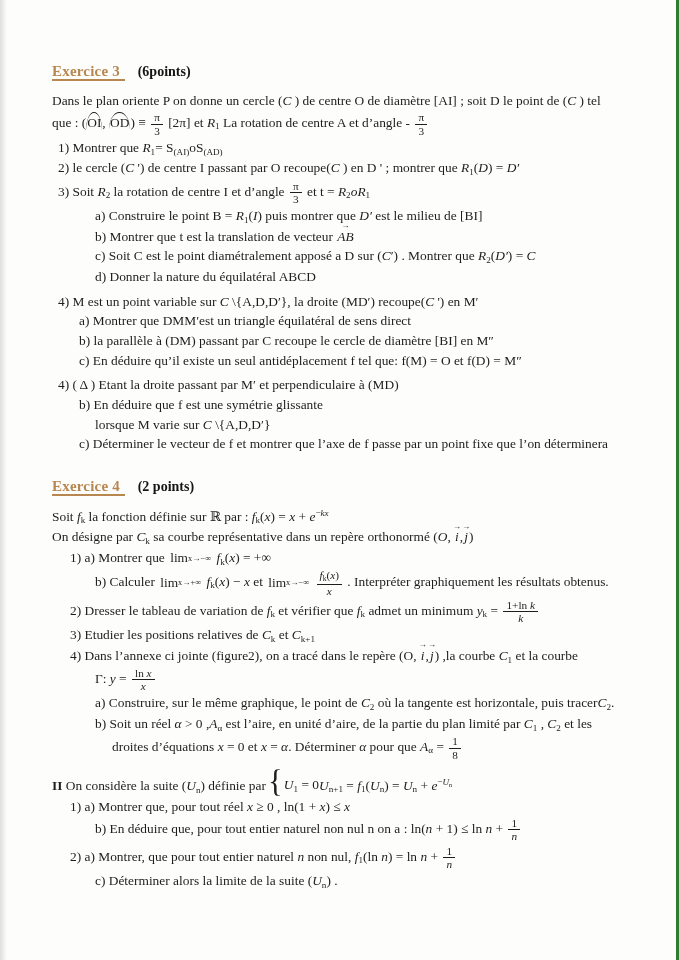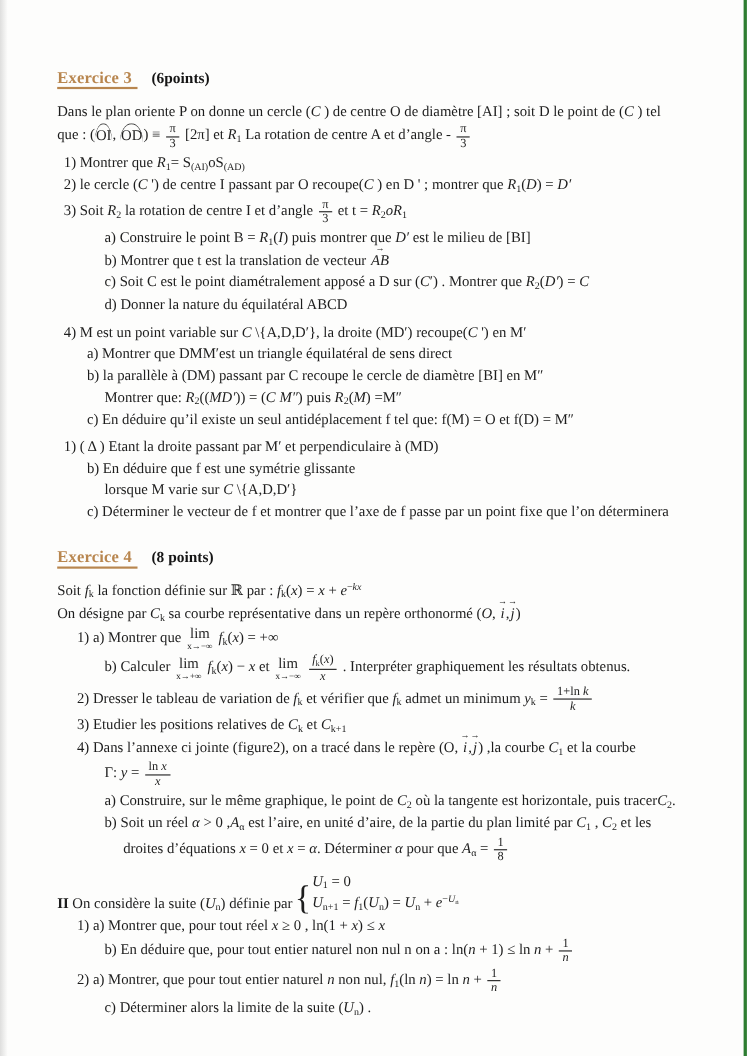--- a/index.html
+++ b/index.html
@@ -29,32 +29,32 @@
   .gapL{margin-top:24px}
   
   .it{font-style:italic}
   .bd{font-weight:700}
   .sub{font-size:.68em;vertical-align:-.28em}
   .sup{font-size:.68em;vertical-align:.5em}
   .frac{display:inline-flex;flex-direction:column;align-items:center;
     vertical-align:middle;line-height:1.08;font-size:.84em;margin:0 2px}
   .fnum{border-bottom:1px solid currentColor;padding:0 3px}
   .fden{padding:0 3px}
-  .lim{display:inline-flex;flex-direction:column;align-items:center;
+  .lim{display:inline-flex;align-items:center;
     vertical-align:middle;line-height:1;margin:0 2px}
   .limbase{line-height:1.05}
   .limunder{font-size:.62em;margin-top:1px}
   .vec{position:relative;display:inline-block;font-style:italic;padding:0 1px}
   .vec::before{content:'→';position:absolute;top:-.78em;left:50%;transform:translateX(-50%);
     font-size:.62em;font-style:normal}
   .arc{display:inline-block;padding:1px 1px 0;
     border-top:1.4px solid currentColor;border-radius:55% 55% 0 0/100% 100% 0 0}
   .sysline{display:flex;align-items:flex-end;flex-wrap:nowrap}
   .brace{font-size:31px;font-weight:400;line-height:.9;margin:0 1px 0 2px}
-  .sysstack{display:inline-flex;flex-direction:column}
+  .sysstack{display:inline-flex;flex-direction:row}
   .sysstack>span{line-height:1.35}
 </style>
 </head>
 <body>
 
 <div class="page">
   <div class="edge"></div>
 
   <h2 class="exh">
     <span class="ext">Exercice 3</span>
@@ -76,30 +76,29 @@
         <span class="fnum">π</span>
         <span class="fden">3</span>
       </span> et t =  <span class="it">R</span><span class="sub">2</span><span class="it">o</span><span class="it">R</span><span class="sub">1</span></p>
   <p class="ln i3">a)   Construire le point B = <span class="it">R</span><span class="sub">1</span>(<span class="it">I</span>) puis montrer que <span class="it">D′</span> est le milieu de  [BI]</p>
   <p class="ln i3">b)   Montrer que t est la translation de vecteur <span class="vec">AB</span></p>
   <p class="ln i3">c)   Soit C est le point diamétralement apposé a D sur (<span class="it">C</span>′) . Montrer que <span class="it">R</span><span class="sub">2</span>(<span class="it">D′</span>) = <span class="it">C</span></p>
   <p class="ln i3">d)   Donner la nature du équilatéral ABCD</p>
   <p class="ln i1 gapS">4) M est un point variable sur <span class="it">C</span> \{A,D,D′},  la droite (MD′)  recoupe(<span class="it">C</span> ') en M′</p>
   <p class="ln i2">a) Montrer que DMM′est un triangle équilatéral de sens direct</p>
   <p class="ln i2">b) la parallèle à  (DM) passant par C  recoupe le cercle de diamètre  [BI] en M″</p>
-  <p class="ln i3">Montrer que: <span class="it">R</span><span class="sub">2</span>((<span class="it">MD′</span>)) = (<span class="it">C M″</span>)  puis <span class="it">R</span><span class="sub">2</span>(<span class="it">M</span>) =M″</p>
   <p class="ln i2">c)   En déduire qu’il existe un seul antidéplacement f tel que: f(M) = O et f(D) = M″</p>
-  <p class="ln i1 gapS">1)  ( Δ )  Etant la droite passant par M′ et perpendiculaire à (MD)</p>
+  <p class="ln i1 gapS">4)  ( Δ )  Etant la droite passant par M′ et perpendiculaire à (MD)</p>
   <p class="ln i2">b)   En déduire que f est une symétrie glissante</p>
   <p class="ln i3">lorsque M varie sur  <span class="it">C</span> \{A,D,D′}</p>
   <p class="ln i2">c)   Déterminer le vecteur de f et montrer que l’axe de f passe par un point fixe que l’on déterminera</p>
 
   <h2 class="exh gapL">
     <span class="ext">Exercice  4</span>
-    <span class="exp">(8 points)</span>
+    <span class="exp">(2 points)</span>
   </h2>
 
   <p class="ln">Soit <span class="it">f</span><span class="sub">k</span> la fonction définie sur ℝ par : <span class="it">f</span><span class="sub">k</span>(<span class="it">x</span>) = <span class="it">x</span> + <span class="it">e</span><span class="sup">−<span class="it">kx</span></span></p>
   <p class="ln">On désigne par <span class="it">C</span><span class="sub">k</span> sa courbe représentative dans un repère orthonormé (<span class="it">O</span>, <span class="vec">i</span>,<span class="vec">j</span>)</p>
   <p class="ln i15">1)   a) Montrer que <span class="lim">
         <span class="limbase">lim</span>
         <span class="limunder">x→−∞</span>
       </span> <span class="it">f</span><span class="sub">k</span>(<span class="it">x</span>) = +∞</p>
   <p class="ln i3">b) Calculer <span class="lim">
         <span class="limbase">lim</span>

